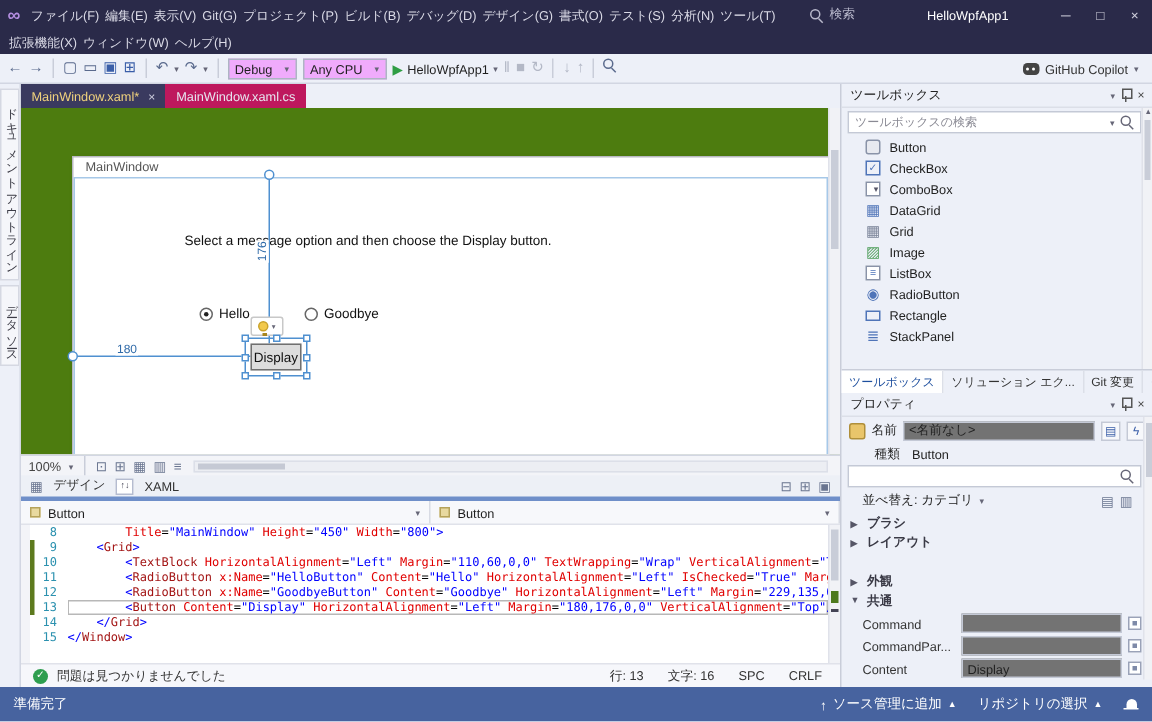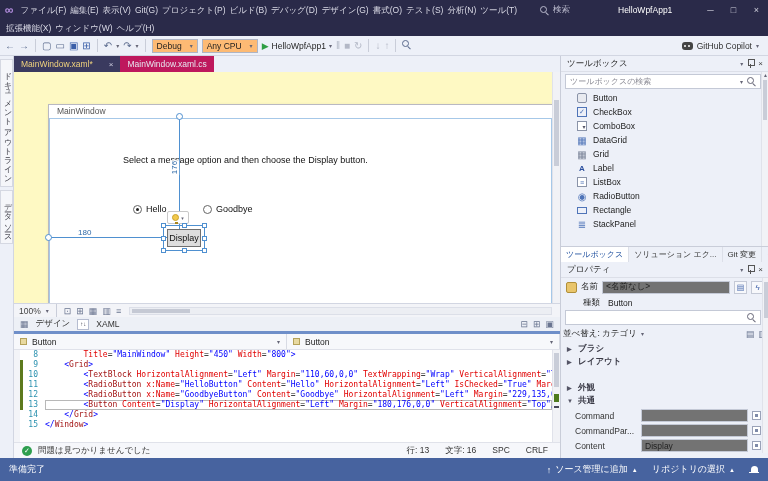--- a/index.html
+++ b/index.html
@@ -19,44 +19,44 @@
 .win-btn{width:23px;height:20px;text-align:center;line-height:20px;font-size:9px;color:#cfcfdc}
 #menurow2{left:0;top:20px;width:768px;height:16px;background:#2a2a49;display:flex;align-items:flex-start;color:#dadae6;padding-left:4px}
 #menurow2 .menu-item{line-height:16px}
 
 
 #toolbar{left:0;top:36px;width:768px;height:20px;background:#edf0f8;border-bottom:1px solid #d2d6e2;display:flex;align-items:center;padding:0 5px;gap:4px}
 .tico{font-size:10px;color:#5a6a8d;line-height:18px}
 .tico.blue{color:#3a5ea8}.tico.gray{color:#b3b8c6}
 .chev{font-size:6px;color:#667}
 .vsep{width:1px;height:13px;background:#c9cdd9;margin:0 2px}
-.combo{background:#fdba74;border:1px solid #aeb4c4;height:14px;display:flex;align-items:center;font-size:8.5px;padding:0 4px;gap:8px;white-space:nowrap}
+.combo{background:#f0abfc;border:1px solid #aeb4c4;height:14px;display:flex;align-items:center;font-size:8.5px;padding:0 4px;gap:8px;white-space:nowrap}
 .run{display:flex;align-items:center;gap:3px;font-size:8.5px;white-space:nowrap}
 .play{color:#2f9e44;font-size:9px}
 #copilot{margin-left:auto;display:flex;align-items:center;gap:4px;font-size:8.5px;color:#333;padding-right:4px}
 .cop{width:11px;height:8px;background:#444;border-radius:3px;position:relative;display:inline-block}
 .cop::before,.cop::after{content:"";position:absolute;top:3px;width:2px;height:2px;background:#fff;border-radius:50%}
 .cop::before{left:2.5px}.cop::after{right:2.5px}
 .mag{width:9px;height:9px;position:relative;display:inline-block;flex:none}
 .mag::before{content:"";position:absolute;left:0;top:0;width:5px;height:5px;border:1px solid currentColor;border-radius:50%}
 .mag::after{content:"";position:absolute;left:6px;top:6px;width:4px;height:1px;background:currentColor;transform:rotate(45deg);transform-origin:0 0}
 
 
 #leftstrip{left:0;top:56px;width:14px;height:402px;background:#edf0f8;border-right:1px solid #d2d6e2;display:flex;flex-direction:column;align-items:center}
 .vtab{writing-mode:vertical-rl;font-size:8px;color:#3c3c46;background:#f5f6fa;border:1px solid #d5d8e2;padding:7px 0;margin-top:3px;white-space:nowrap}
 
 
 #tabs{left:14px;top:56px;width:546px;height:16px;background:#edf0f8;display:flex;align-items:flex-end}
-.dtab{height:16px;display:flex;align-items:center;padding:3px 7px;font-size:8.5px;gap:16px;white-space:nowrap}
+.dtab{height:16px;display:flex;align-items:center;padding:3px 7px;font-size:8.5px;gap:6px;white-space:nowrap}
 .dtab.active{background:#3a3a5f;color:#f0d27d}
 .dtab.inactive{background:#be185d;color:#e6e6f0}
 .dtab .close{font-size:8px;color:#cfcfe0}
 
 
-#designer{left:14px;top:72px;width:546px;height:231px;background:#fef9c3;overflow:hidden}
+#designer{left:14px;top:72px;width:546px;height:231px;background:#4d7c0f;overflow:hidden}
 #dwin{position:absolute;left:34px;top:32px;width:505px;height:262px;background:#fff;border:1px solid #b9b9c2;box-shadow:2px 2px 4px rgba(0,0,0,.18)}
 #dwin-title{height:13px;font-size:8.5px;color:#555;padding-left:8px;line-height:13px}
 #dclient{position:absolute;left:0;top:13px;right:0;bottom:0;border:1px solid #a6c8e8}
 #dinstruction{position:absolute;left:74px;top:50px;font-size:9px;color:#111;white-space:nowrap}
 .dradio-row{position:absolute;display:flex;align-items:center;gap:4px;font-size:9px;color:#111}
 .dradio{width:9px;height:9px;border:1px solid #666;border-radius:50%;background:#fff;position:relative;flex:none}
 .dradio.checked::after{content:"";position:absolute;left:2px;top:2px;width:3px;height:3px;border-radius:50%;background:#222}
 #dbutton{position:absolute;left:118px;top:124px;width:34px;height:18px;background:#ddd;border:1px solid #707070;font-size:9px;display:flex;align-items:center;justify-content:center;color:#111}
 #adorner{position:absolute;left:114px;top:120px;width:42px;height:26px;border:1px solid #4f90d0}
 .hdl{position:absolute;width:5px;height:5px;background:#fff;border:1px solid #4f90d0}
@@ -145,21 +145,21 @@
 .ptab{padding:0 5px;line-height:15px;color:#333;white-space:nowrap;border-right:1px solid #dcdfe8}
 .ptab.active{background:#fff;color:#1e4f9e}
 
 
 #namerow{position:absolute;left:0;top:222px;width:208px;height:18px;display:flex;align-items:center;gap:4px;padding:0 5px;font-size:8.5px}
 .prop-obj-icon{width:11px;height:11px;background:#e9c56b;border:1px solid #b08f3a;border-radius:2px;flex:none}
 #namerow input,.fakeinput{background:#737373;border:1px solid #c4c9d6;height:13px;font-size:8.5px;display:flex;align-items:center;padding:0 3px;color:#222}
 #name-value{flex:1}
 .mini-btn{width:13px;height:13px;border:1px solid #c4c9d6;background:#f7f8fb;display:flex;align-items:center;justify-content:center;font-size:8px;color:#3a5ea8;flex:none}
 #typerow{position:absolute;left:0;top:240px;width:208px;height:13px;display:flex;gap:8px;padding:0 5px 0 22px;font-size:8.5px;color:#222;align-items:center}
-#sortrow{position:absolute;left:0;top:271px;width:208px;height:13px;display:flex;align-items:center;gap:4px;padding:0 2px;font-size:8.5px;color:#222}
+#sortrow{position:absolute;left:0;top:271px;width:208px;height:13px;display:flex;align-items:center;gap:4px;padding:0 14px;font-size:8.5px;color:#222}
 #sortrow .right{margin-left:auto;display:flex;gap:4px;color:#6a7590;font-size:9px}
 .psec{position:absolute;left:0;width:208px;height:13px;display:flex;align-items:center;gap:5px;padding:0 6px;font-size:8.5px;font-weight:bold;color:#3a3a46}
 .psec .tri{font-size:6px;color:#556;width:6px}
 .prow{position:absolute;left:0;width:208px;height:15px;display:flex;align-items:center;gap:4px;padding:0 8px 0 14px;font-size:8.5px}
 .plabel{width:62px;flex:none;color:#333;white-space:nowrap;overflow:hidden}
 .pinput{flex:1;min-width:0}
 .pmark{width:9px;height:9px;border:1px solid #9aa2b8;background:#fff;flex:none;display:flex;align-items:center;justify-content:center}
 .pmark::after{content:"";width:3px;height:3px;background:#7e8aa8}
 
 
@@ -402,22 +402,22 @@
         </div>
         <div class="tbx-item">
           <span class="tbx-ico ico-datagrid"></span>
           <span>DataGrid</span>
         </div>
         <div class="tbx-item">
           <span class="tbx-ico ico-grid"></span>
           <span>Grid</span>
         </div>
         <div class="tbx-item">
-          <span class="tbx-ico ico-label"></span>
-          <span>Label</span>
+          <span class="tbx-ico ico-image"></span>
+          <span>Image</span>
         </div>
         <div class="tbx-item">
           <span class="tbx-ico ico-listbox"></span>
           <span>ListBox</span>
         </div>
         <div class="tbx-item">
           <span class="tbx-ico ico-radiobutton"></span>
           <span>RadioButton</span>
         </div>
         <div class="tbx-item">

